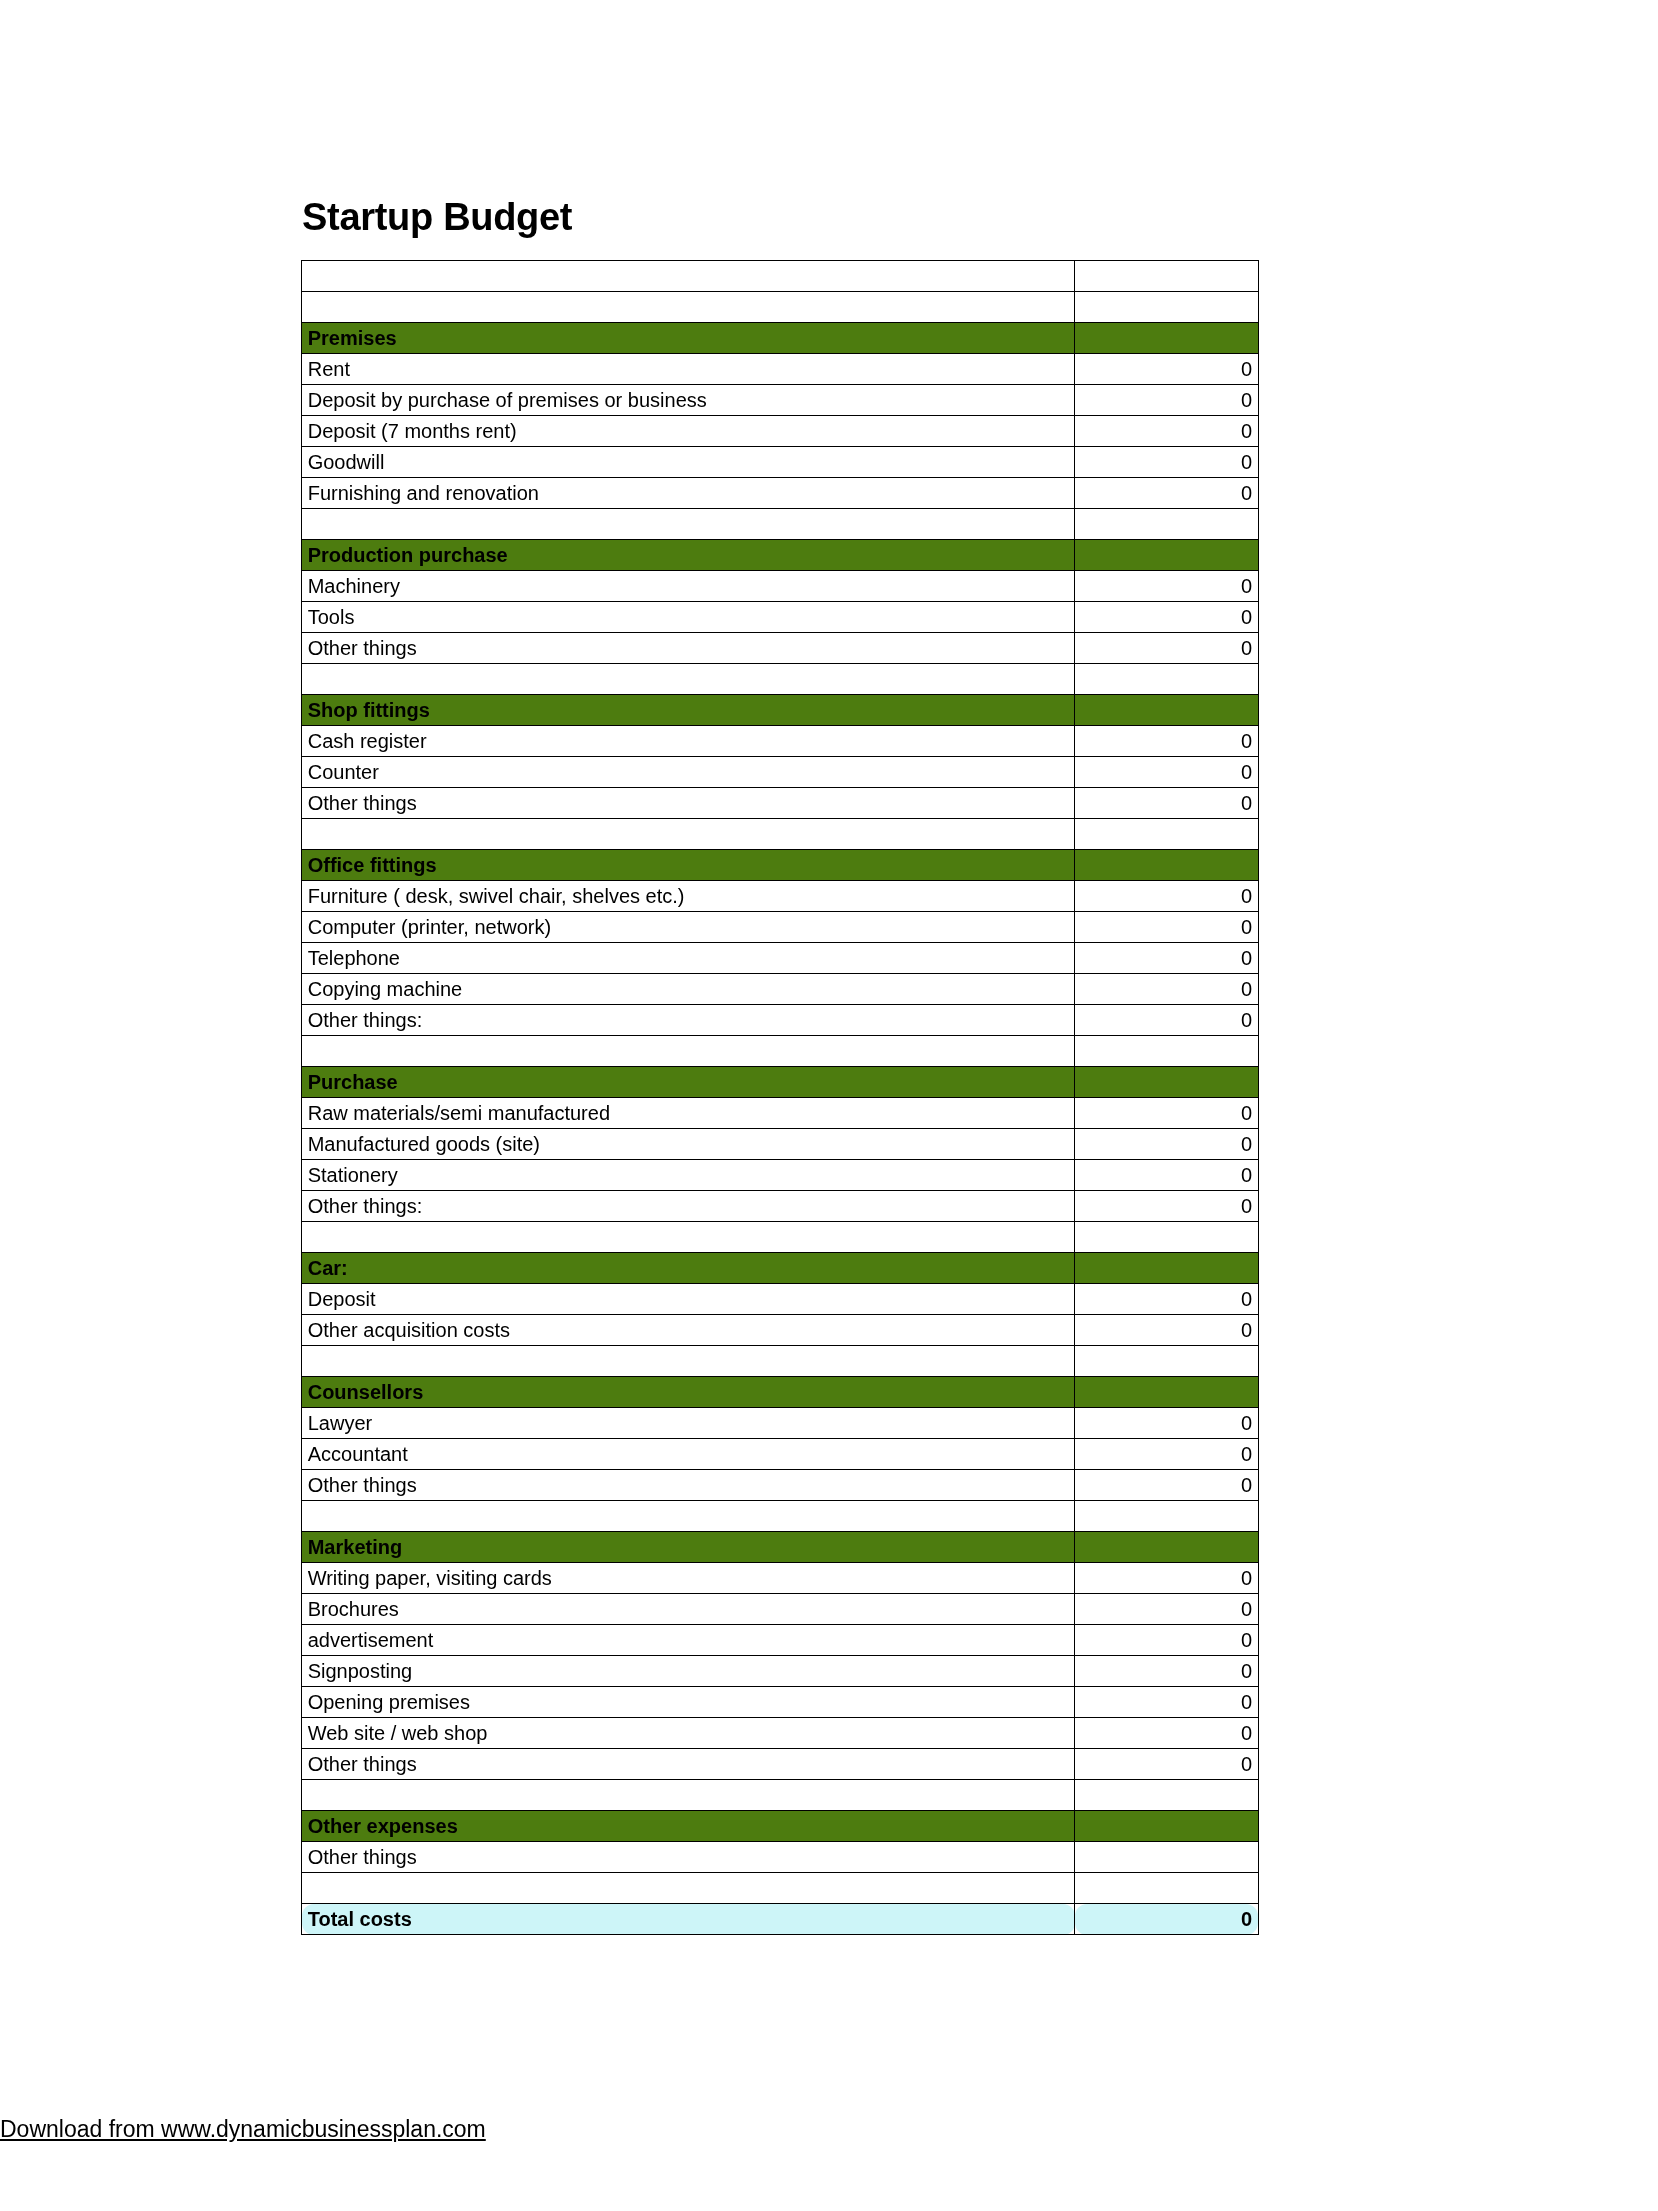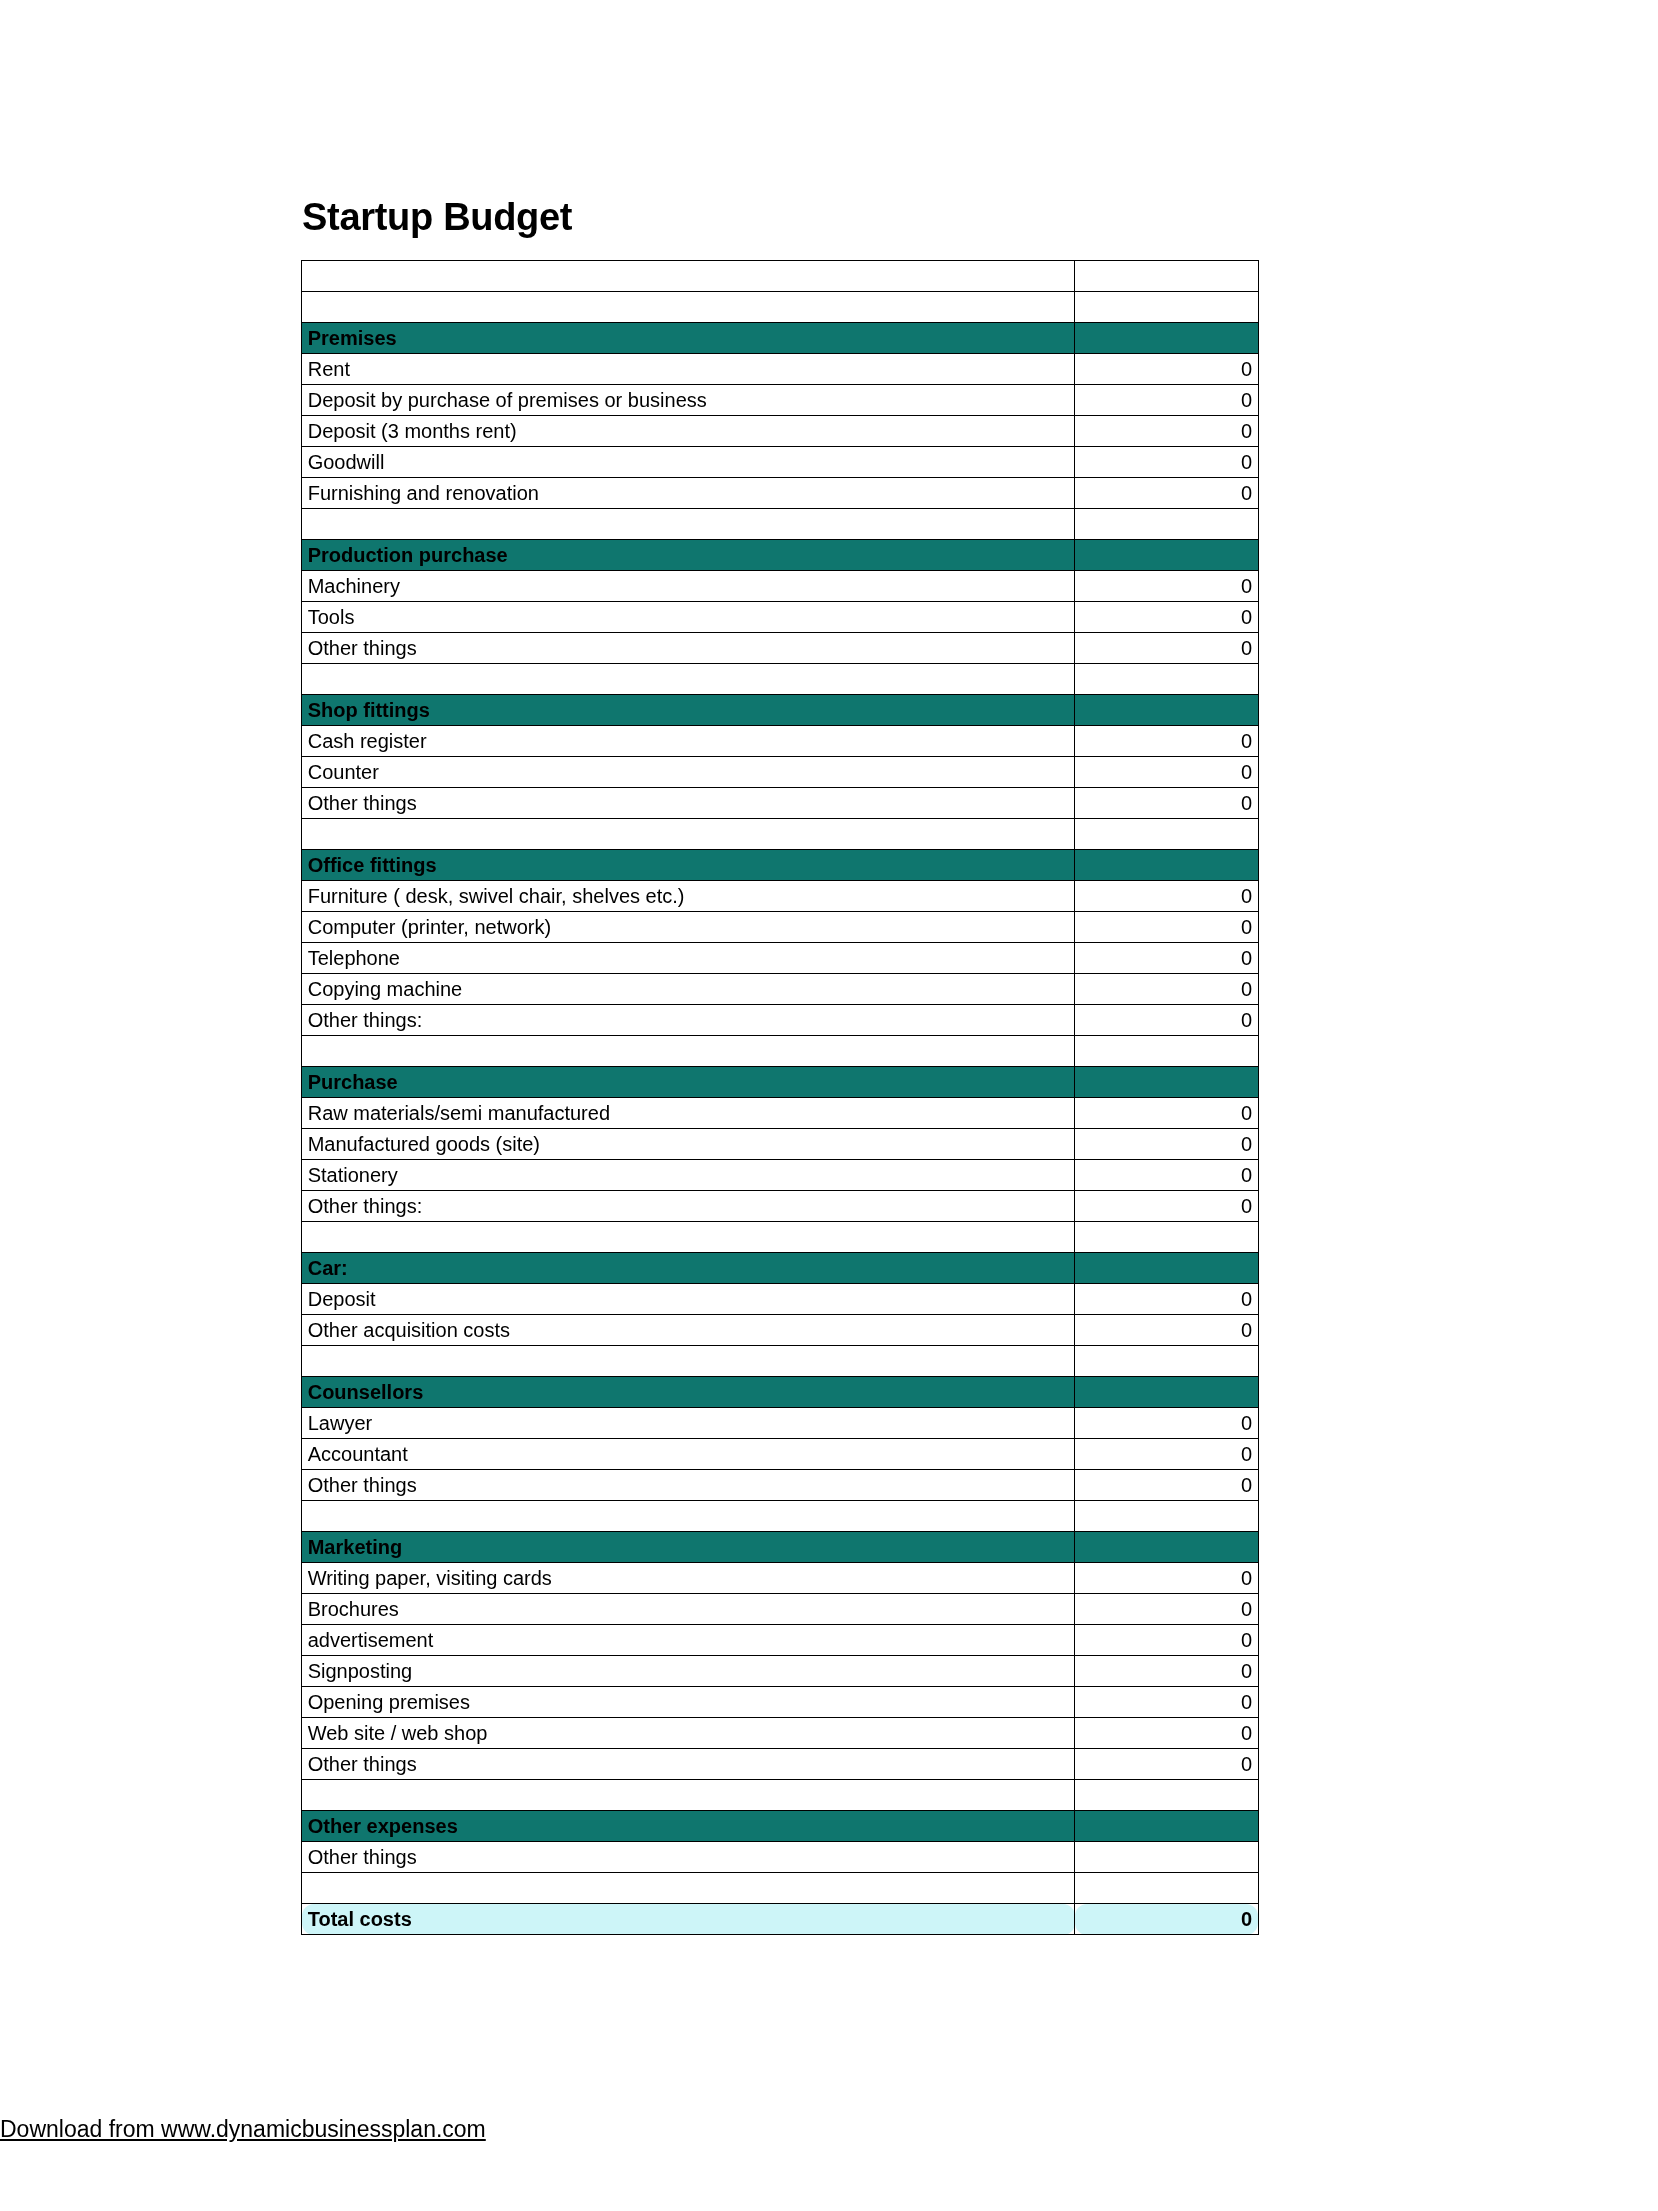--- a/index.html
+++ b/index.html
@@ -45,21 +45,21 @@
     padding: 0 5.7px;
     font-size: 20px;
     line-height: 30px;
     vertical-align: middle;
     white-space: nowrap;
     overflow: hidden;
   }
   .c-label { width: 761px; }
   .c-value { width: 171px; text-align: right; padding-right: 15px; }
   tr.section td {
-    background: #0f766e;
+    background: #4d7c0f;
     font-weight: bold;
   }
   tr.blank td {
     height: 30px;
   }
   tr.total td {
     background: #cdf5f8;
     font-weight: bold;
     border-radius: 12px;
   }
@@ -96,21 +96,21 @@
         </tr>
         <tr class="item">
           <td class="c-label">Rent</td>
           <td class="c-value">0</td>
         </tr>
         <tr class="item">
           <td class="c-label">Deposit by purchase of premises or business</td>
           <td class="c-value">0</td>
         </tr>
         <tr class="item">
-          <td class="c-label">Deposit (3 months rent)</td>
+          <td class="c-label">Deposit (7 months rent)</td>
           <td class="c-value">0</td>
         </tr>
         <tr class="item">
           <td class="c-label">Goodwill</td>
           <td class="c-value">0</td>
         </tr>
         <tr class="item">
           <td class="c-label">Furnishing and renovation</td>
           <td class="c-value">0</td>
         </tr>

